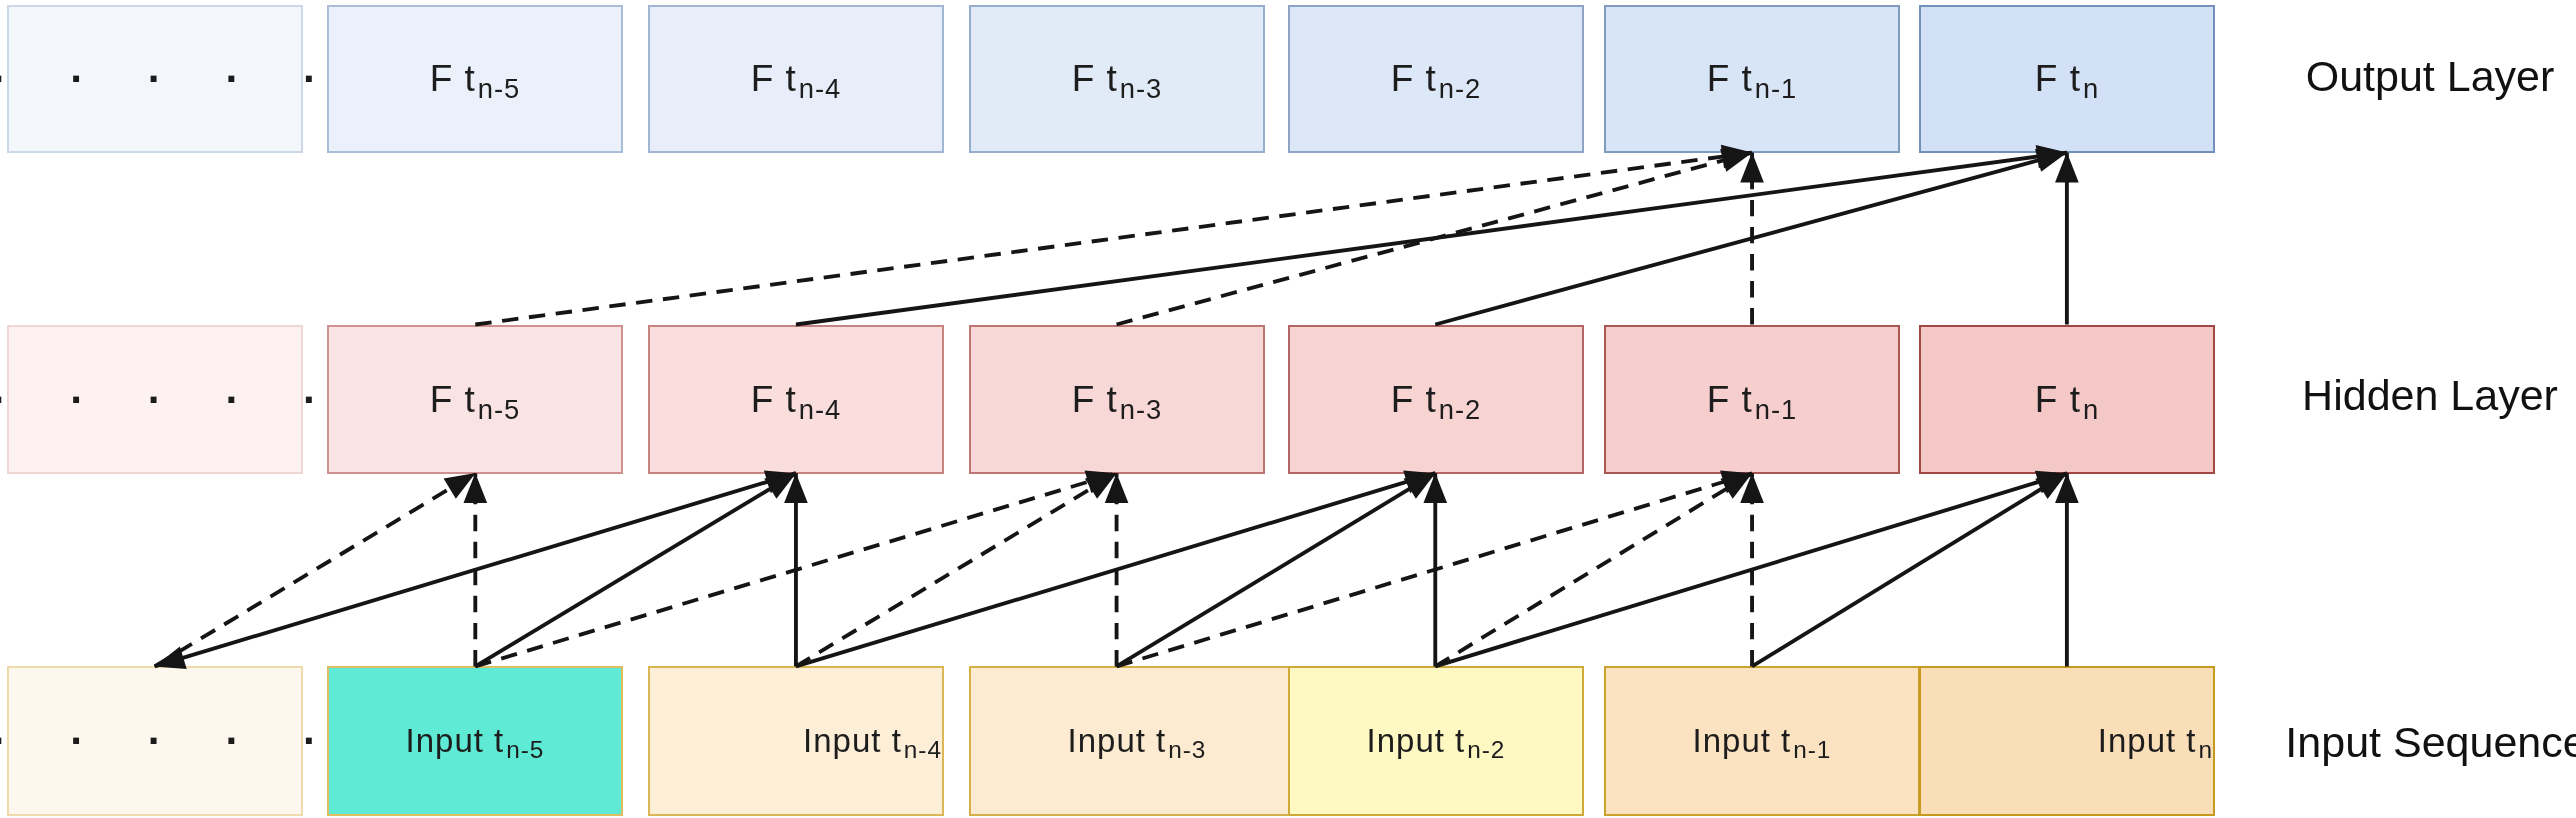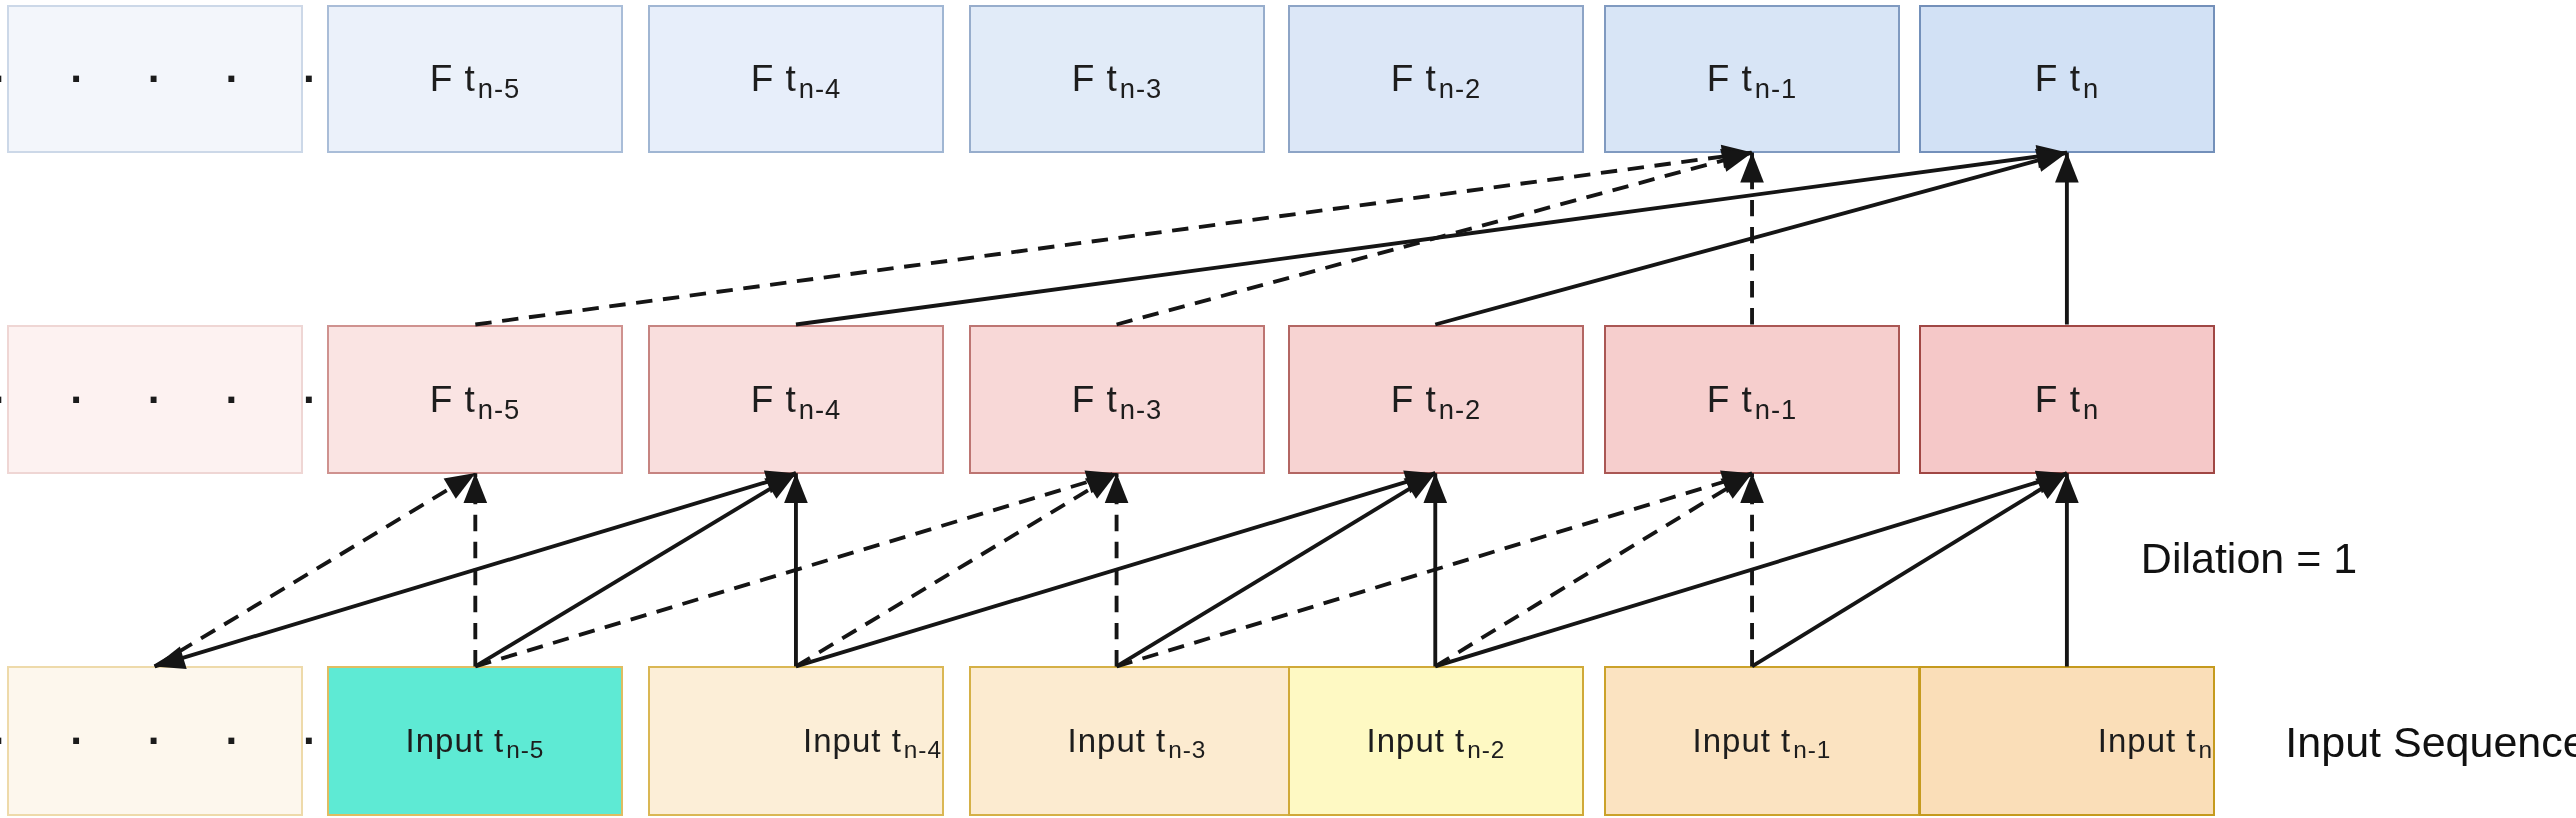--- a/index.html
+++ b/index.html
@@ -118,16 +118,17 @@
         <span class="bl">Input t<span class="sub">n-2</span></span>
       </div>
       <div class="box input-row" style="left: 1604px; top: 666px; width: 316px; height: 150px; background: rgb(251, 227, 193); border-color: rgb(203, 162, 42);">
         <span class="bl">Input t<span class="sub">n-1</span></span>
       </div>
       <div class="box input-row" style="left: 1919px; top: 666px; width: 296px; height: 150px; background: rgb(250, 222, 184); border-color: rgb(197, 154, 30); justify-content: flex-end;">
         <span class="bl">Input t<span class="sub">n</span></span>
       </div>
     </div>
 
-  <div class="gap-label" id="lbl-dil1">Dilation = 1</div>
+  <div class="side-label" id="lbl-output">Output Layer</div>
+  <div class="side-label" id="lbl-hidden">Hidden Layer</div>
   <div class="side-label" id="lbl-input">Input Sequence</div>
 </div>
 
 
 </body></html>

